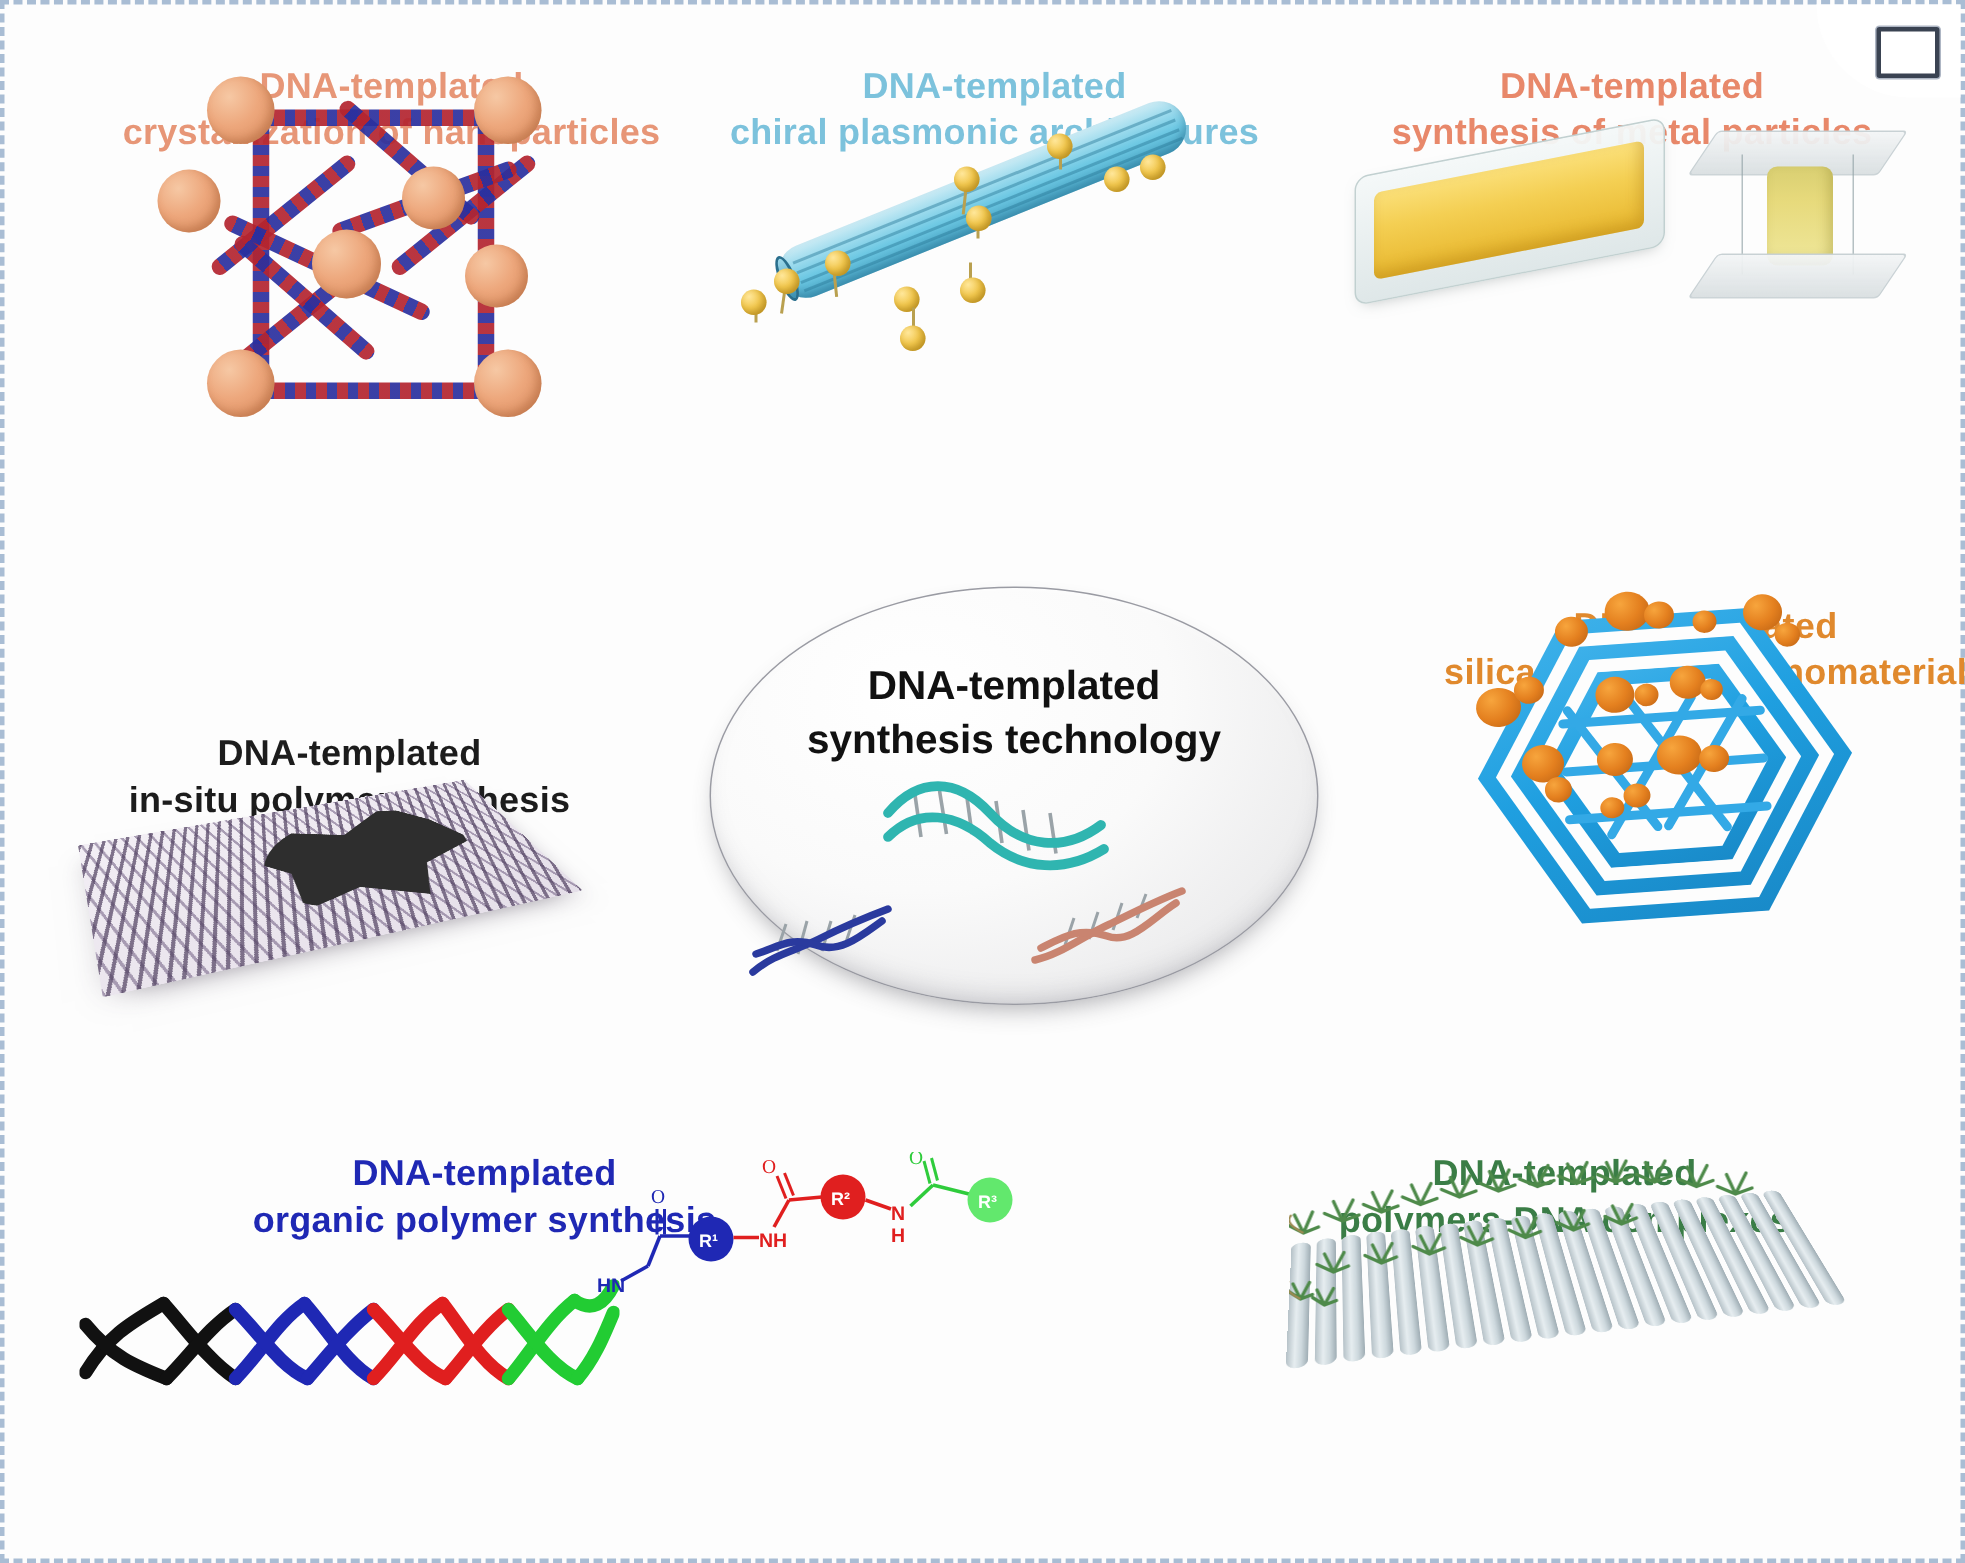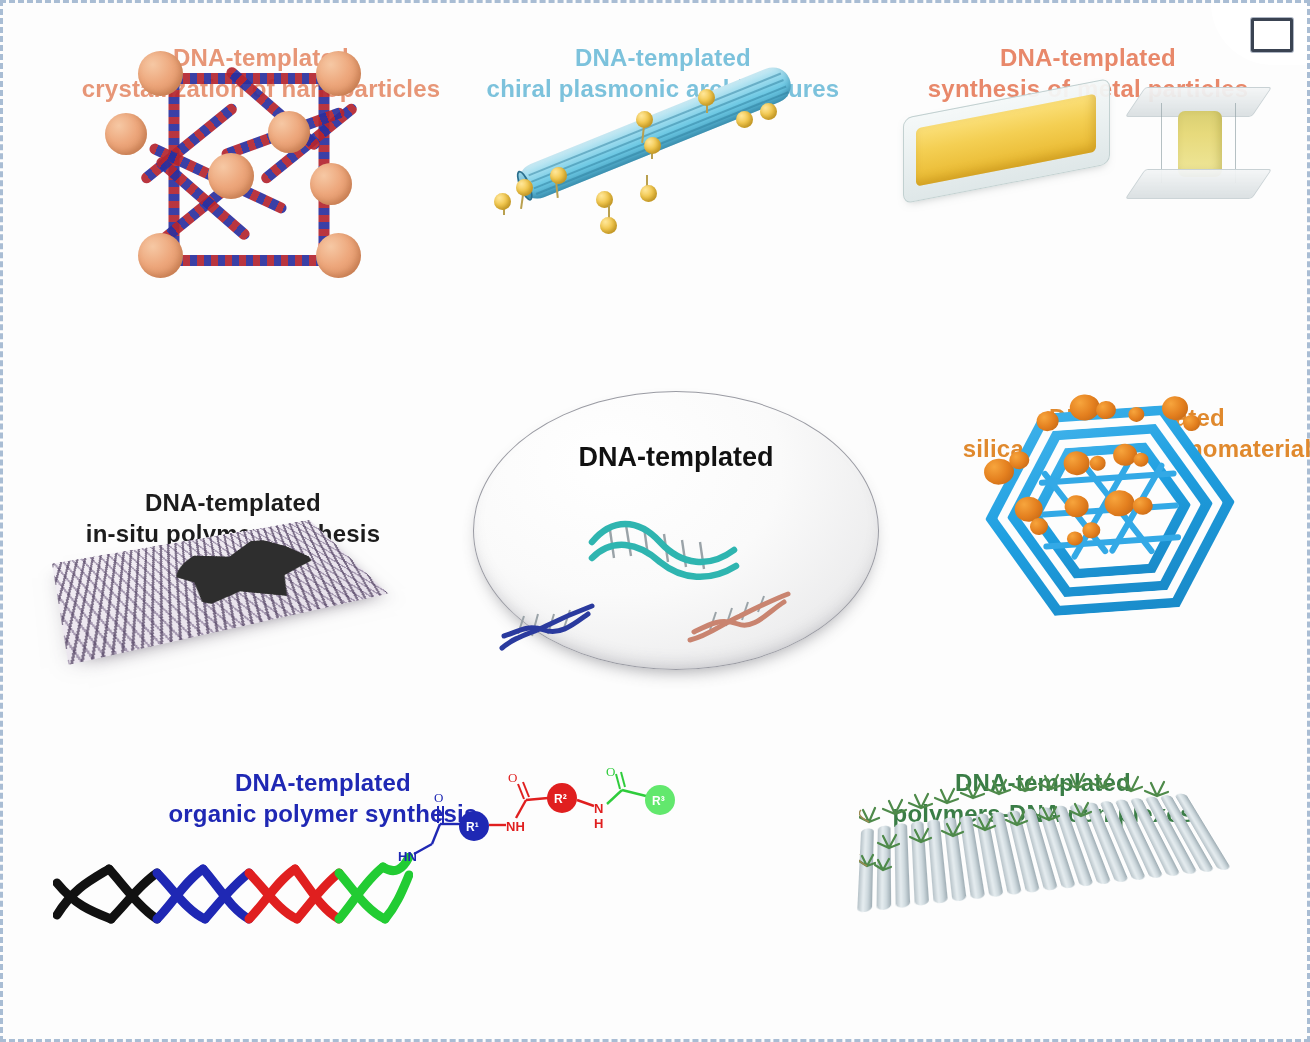--- a/index.html
+++ b/index.html
@@ -252,20 +252,21 @@
     </div>
     <div class="caption" id="cap3">
       <span class="cap-line">DNA-templated</span>
       <span class="cap-line">synthesis of metal particles</span>
     </div>
   </div>
 
   <div id="center-oval">
     <div id="center-title">
       <span class="cap-line">DNA-templated</span>
+      <span class="cap-line">synthesis technology</span>
     </div>
     <svg class="mini-helix" style="left:112px;top:120px;" width="160" height="70" viewBox="0 0 160 70">
       <g stroke="#9aa3a8" stroke-width="2.4">
         <line x1="24" y1="18" x2="28" y2="46"></line>
           <line x1="40" y1="13" x2="45" y2="44"></line>
         <line x1="58" y1="15" x2="62" y2="44"></line>
           <line x1="78" y1="22" x2="82" y2="50"></line>
         <line x1="96" y1="28" x2="100" y2="55"></line>
           <line x1="114" y1="30" x2="118" y2="57"></line>
       </g>

